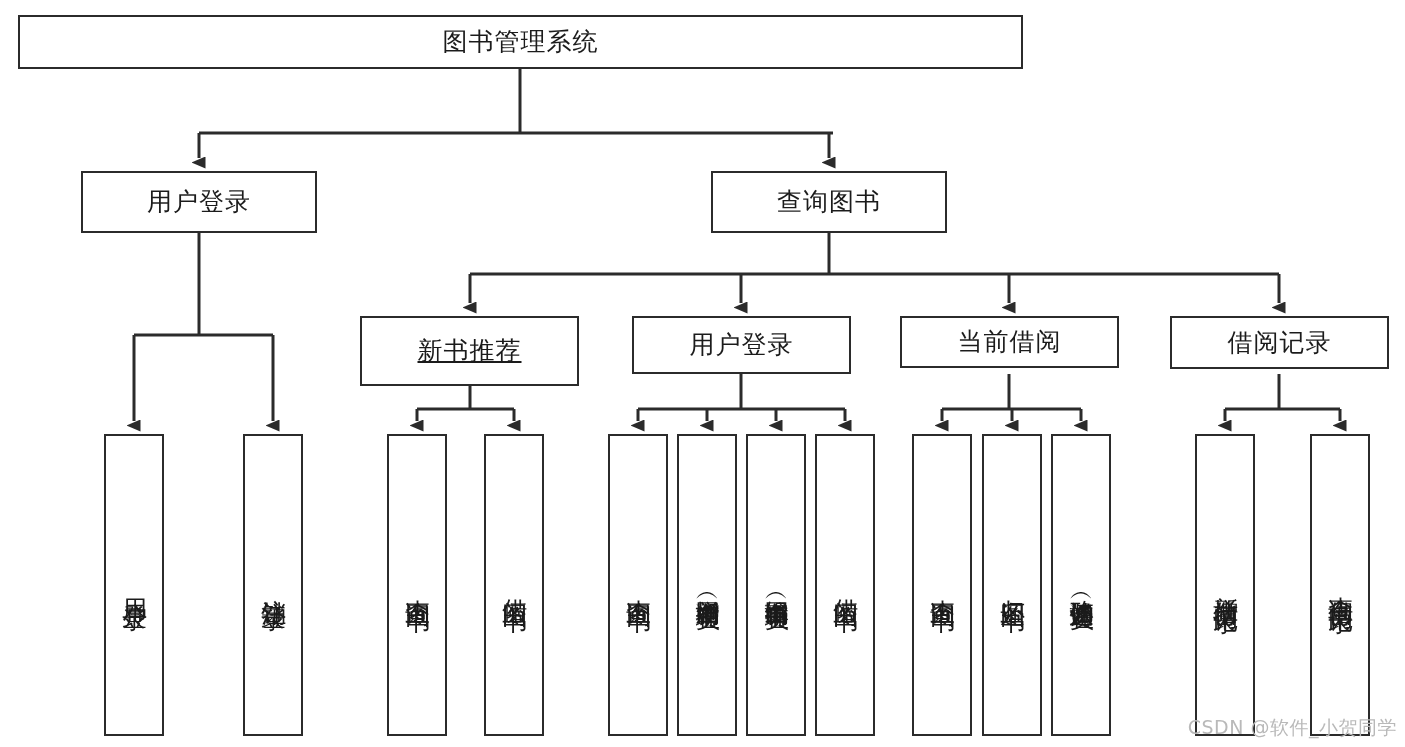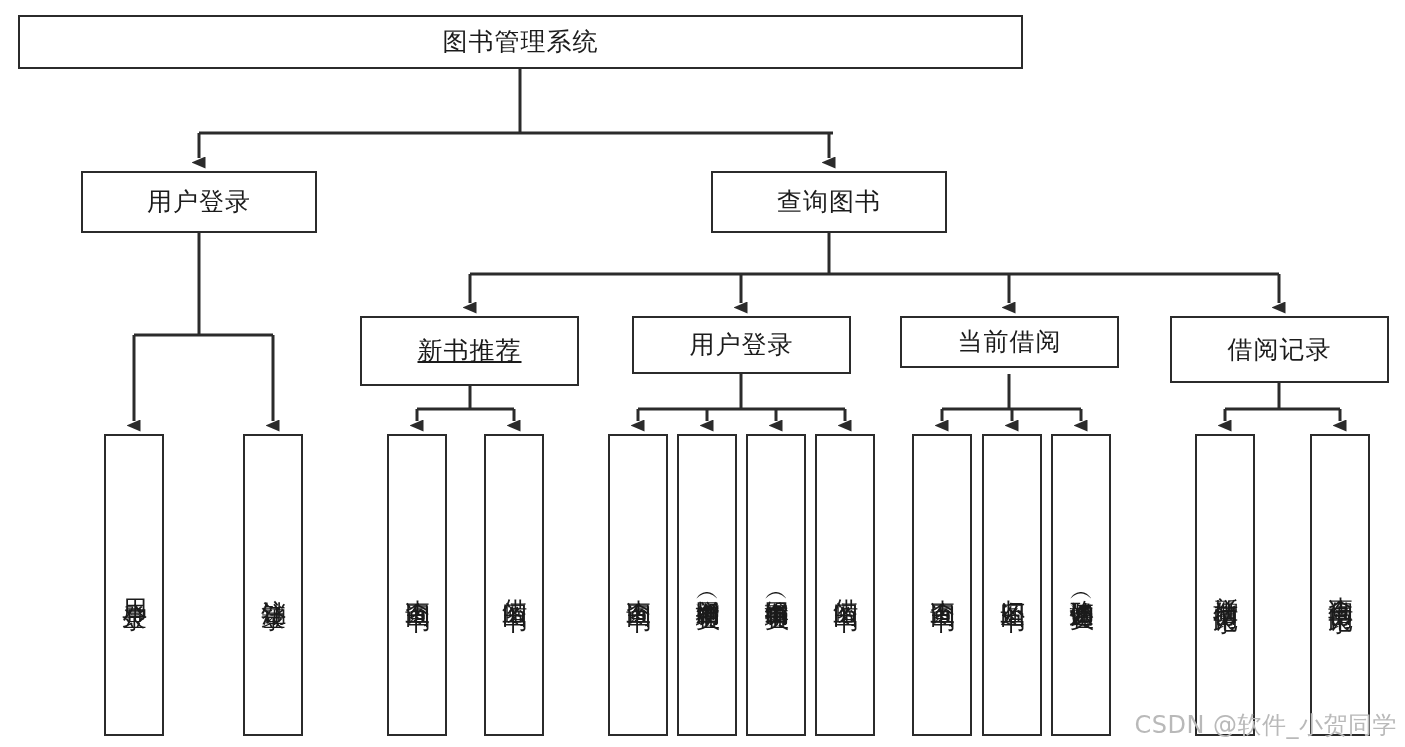--- a/index.html
+++ b/index.html
@@ -61,21 +61,21 @@
     left: 0;
     top: 0;
     width: 1405px;
     height: 747px;
     pointer-events: none;
   }
   #watermark {
     position: absolute;
     right: 8px;
     bottom: 6px;
-    font-size: 24px;
+    font-size: 19px;
     color: #b9b9b9;
     white-space: nowrap;
     letter-spacing: 0.5px;
   }
 </style>
 </head>
 <body>
 
 <div id="canvas">
 
@@ -142,21 +142,21 @@
 
   <div class="node h" style="left:360px;top:316px;width:219px;height:70px;text-decoration:underline;">
     <span class="label">新书推荐</span>
   </div>
   <div class="node h" style="left:632px;top:316px;width:219px;height:58px;">
     <span class="label">用户登录</span>
   </div>
   <div class="node h" style="left:900px;top:316px;width:219px;height:52px;">
     <span class="label">当前借阅</span>
   </div>
-  <div class="node h" style="left:1170px;top:316px;width:219px;height:67px;">
+  <div class="node h" style="left:1170px;top:316px;width:219px;height:53px;">
     <span class="label">借阅记录</span>
   </div>
 
   <div class="node v" style="left:104px;top:434px;width:60px;height:302px;">
     <span class="label">用户登录</span>
   </div>
   <div class="node v" style="left:243px;top:434px;width:60px;height:302px;">
     <span class="label">注销登录</span>
   </div>
   <div class="node v" style="left:387px;top:434px;width:60px;height:302px;">

